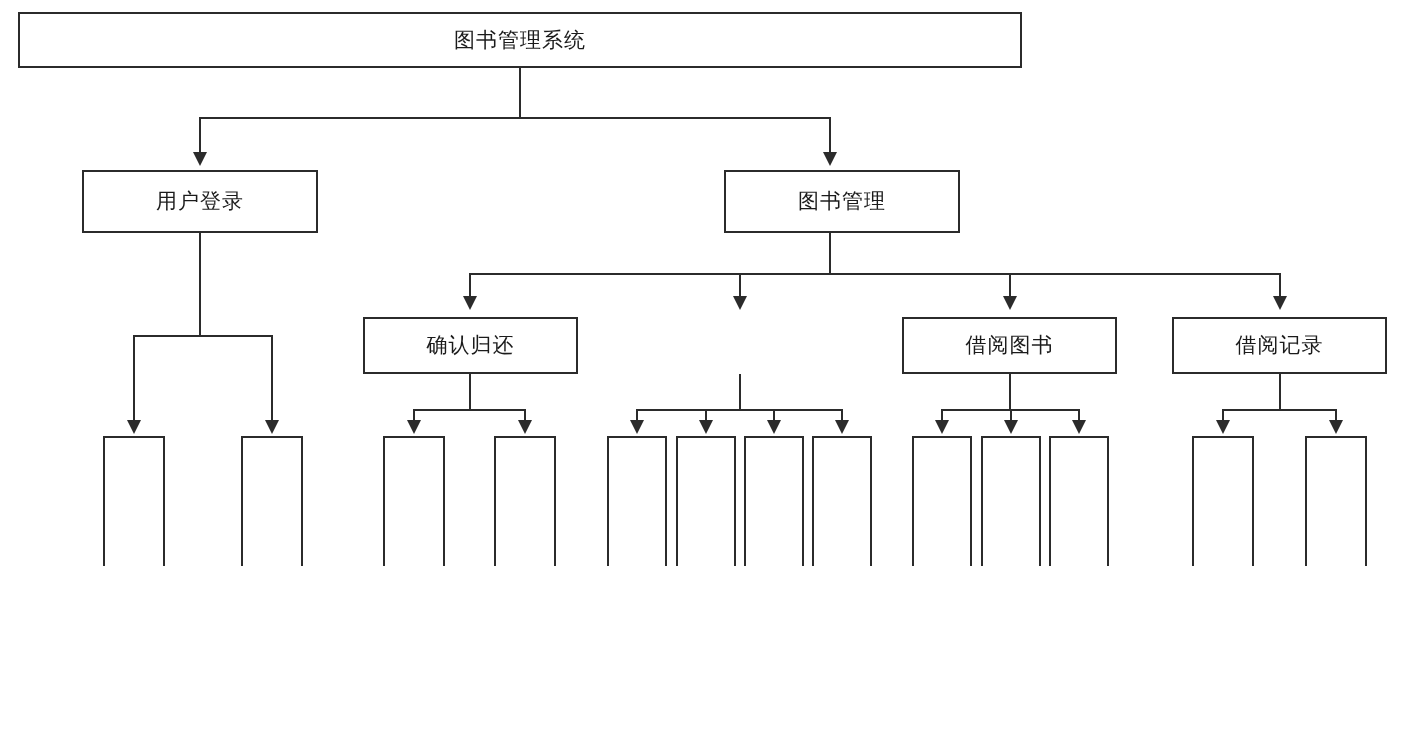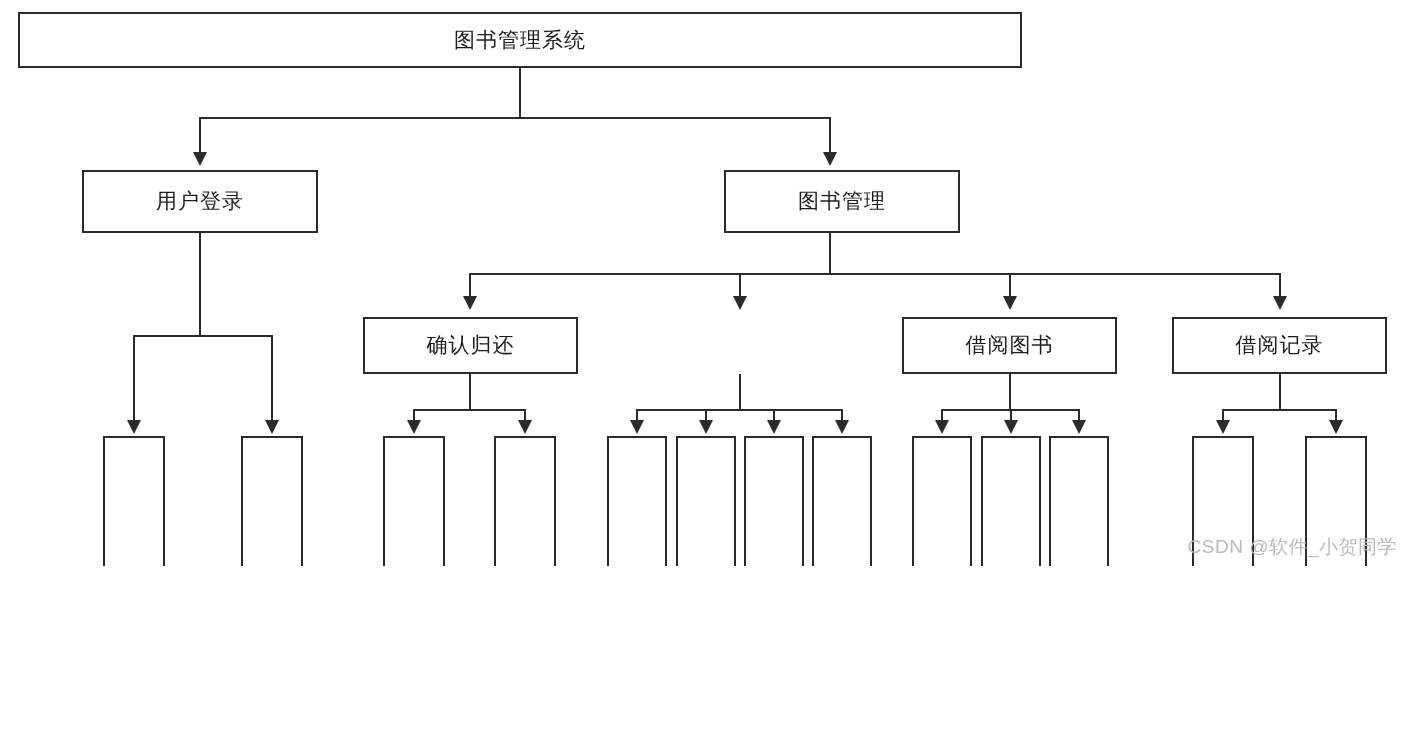--- a/index.html
+++ b/index.html
@@ -200,15 +200,14 @@
     <span class="vlabel">确认归还（管理员）</span>
   </div>
 
   <div class="node vert" style="left:1192px; top:436px; width:62px; height:299px;">
     <span class="vlabel">新增借阅记录</span>
   </div>
   <div class="node vert" style="left:1305px; top:436px; width:62px; height:299px;">
     <span class="vlabel">查询借阅记录</span>
   </div>
 
-  <div id="watermark">CSDN @软件_小贺同学</div>
 
 </div>
 
 </body></html>

